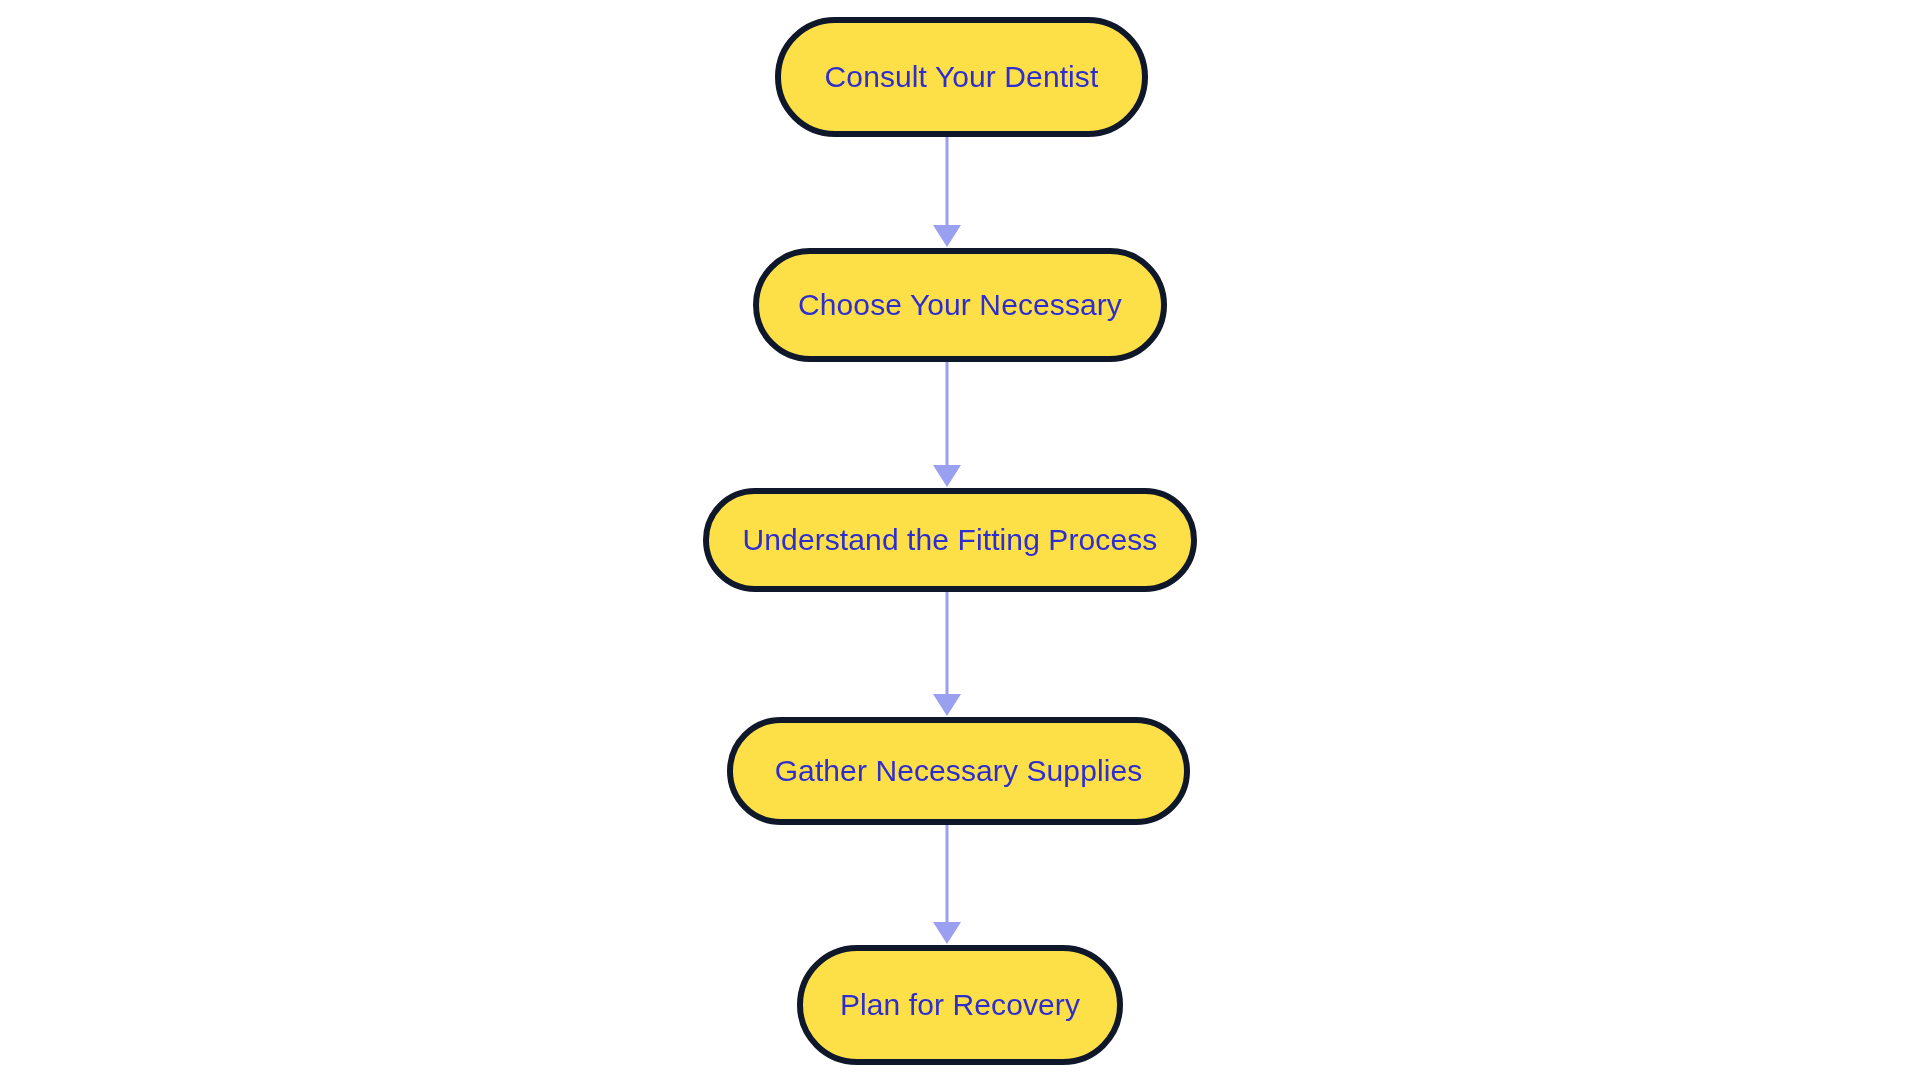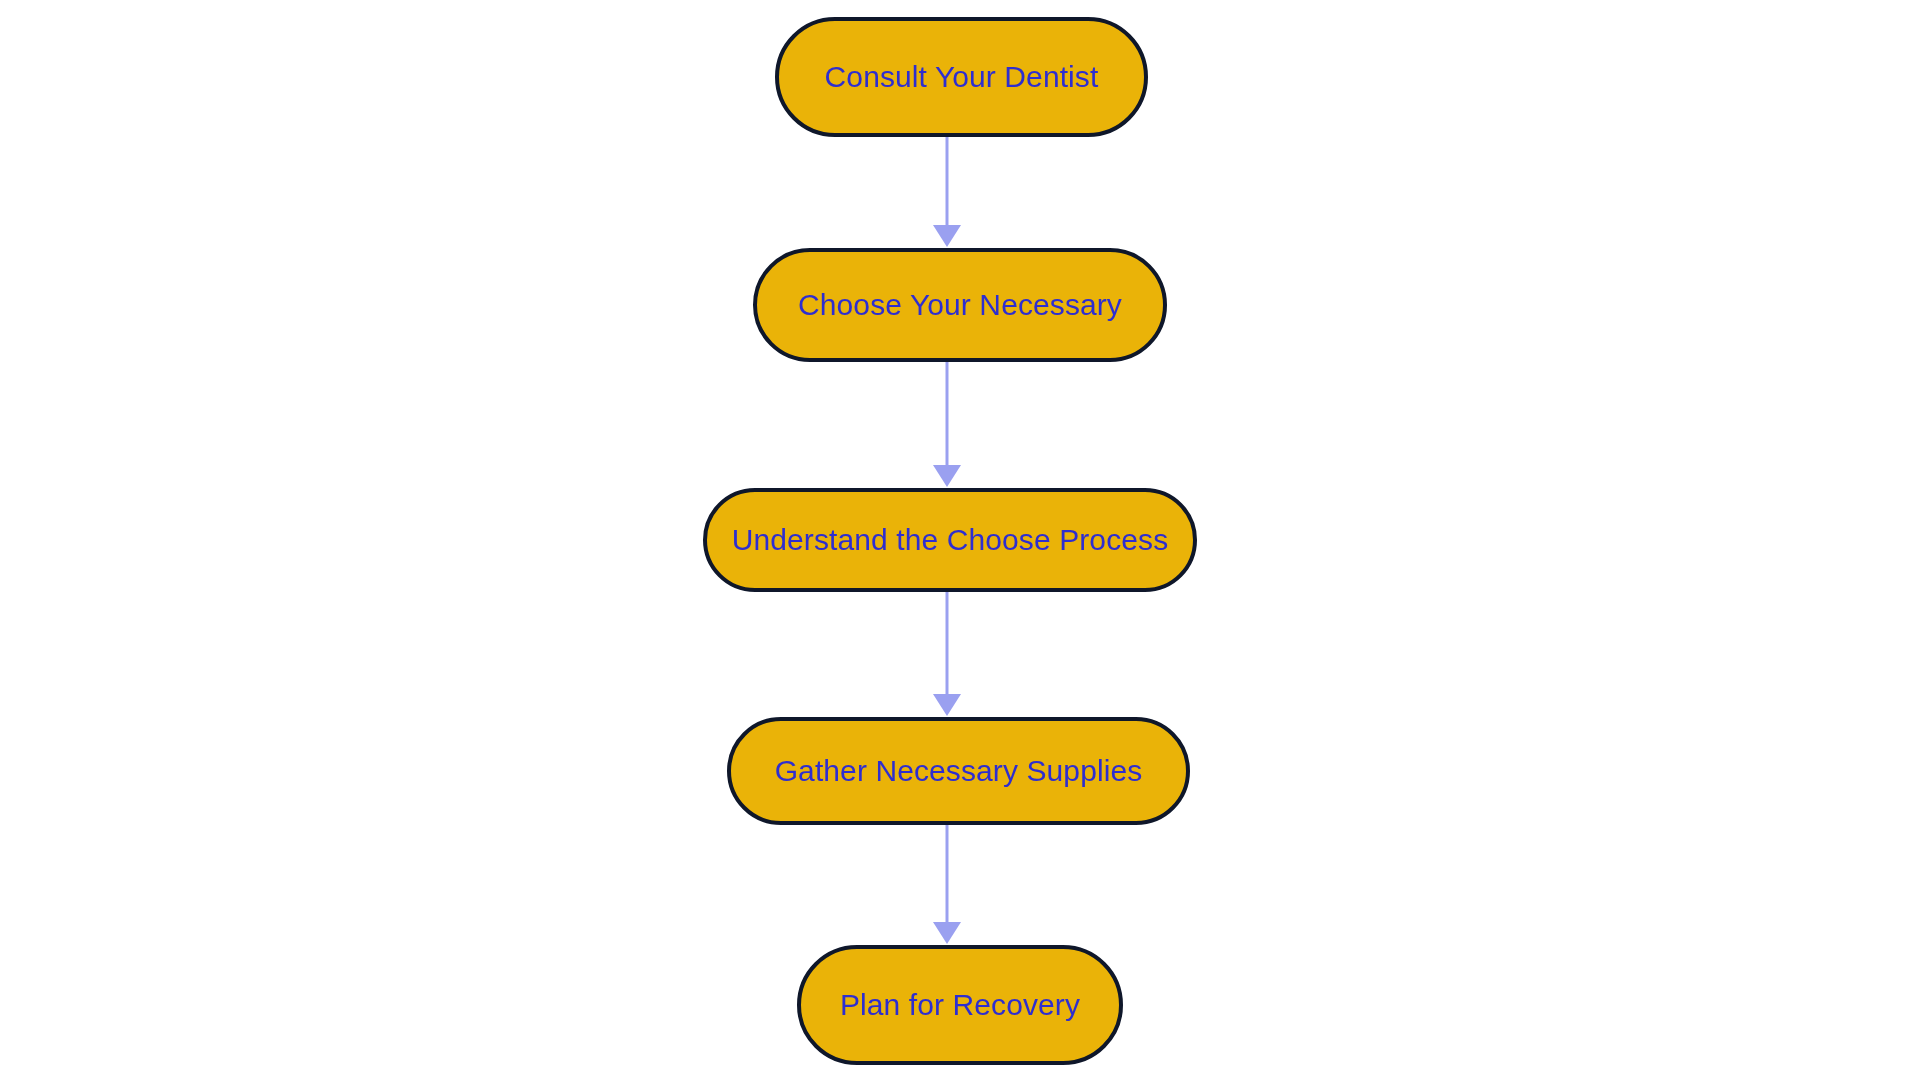--- a/index.html
+++ b/index.html
@@ -19,22 +19,22 @@
     width: 1920px;
     height: 1083px;
     background: #ffffff;
   }
   .flow-node {
     position: absolute;
     box-sizing: border-box;
     display: flex;
     align-items: center;
     justify-content: center;
-    background: #eab308;
-    border: 4px solid #0f172a;
+    background: #fde047;
+    border: 6px solid #0f172a;
     border-radius: 999px;
     color: #2e2ed0;
     font-family: "Liberation Sans", sans-serif;
     font-size: 30px;
     font-weight: 400;
     letter-spacing: 0.1px;
     white-space: nowrap;
     line-height: 1;
   }
   .node-label {
@@ -83,21 +83,21 @@
 
   <div class="flow-node" style="left:775px; top:17px; width:373px; height:120px;">
     <span class="node-label">Consult Your Dentist</span>
   </div>
 
   <div class="flow-node" style="left:753px; top:248px; width:414px; height:114px;">
     <span class="node-label">Choose Your Necessary</span>
   </div>
 
   <div class="flow-node" style="left:703px; top:488px; width:494px; height:104px;">
-    <span class="node-label">Understand the Choose Process</span>
+    <span class="node-label">Understand the Fitting Process</span>
   </div>
 
   <div class="flow-node" style="left:727px; top:717px; width:463px; height:108px;justify-content:center;">
     <span class="node-label">Gather Necessary Supplies</span>
   </div>
 
   <div class="flow-node" style="left:797px; top:945px; width:326px; height:120px;">
     <span class="node-label">Plan for Recovery</span>
   </div>
 

